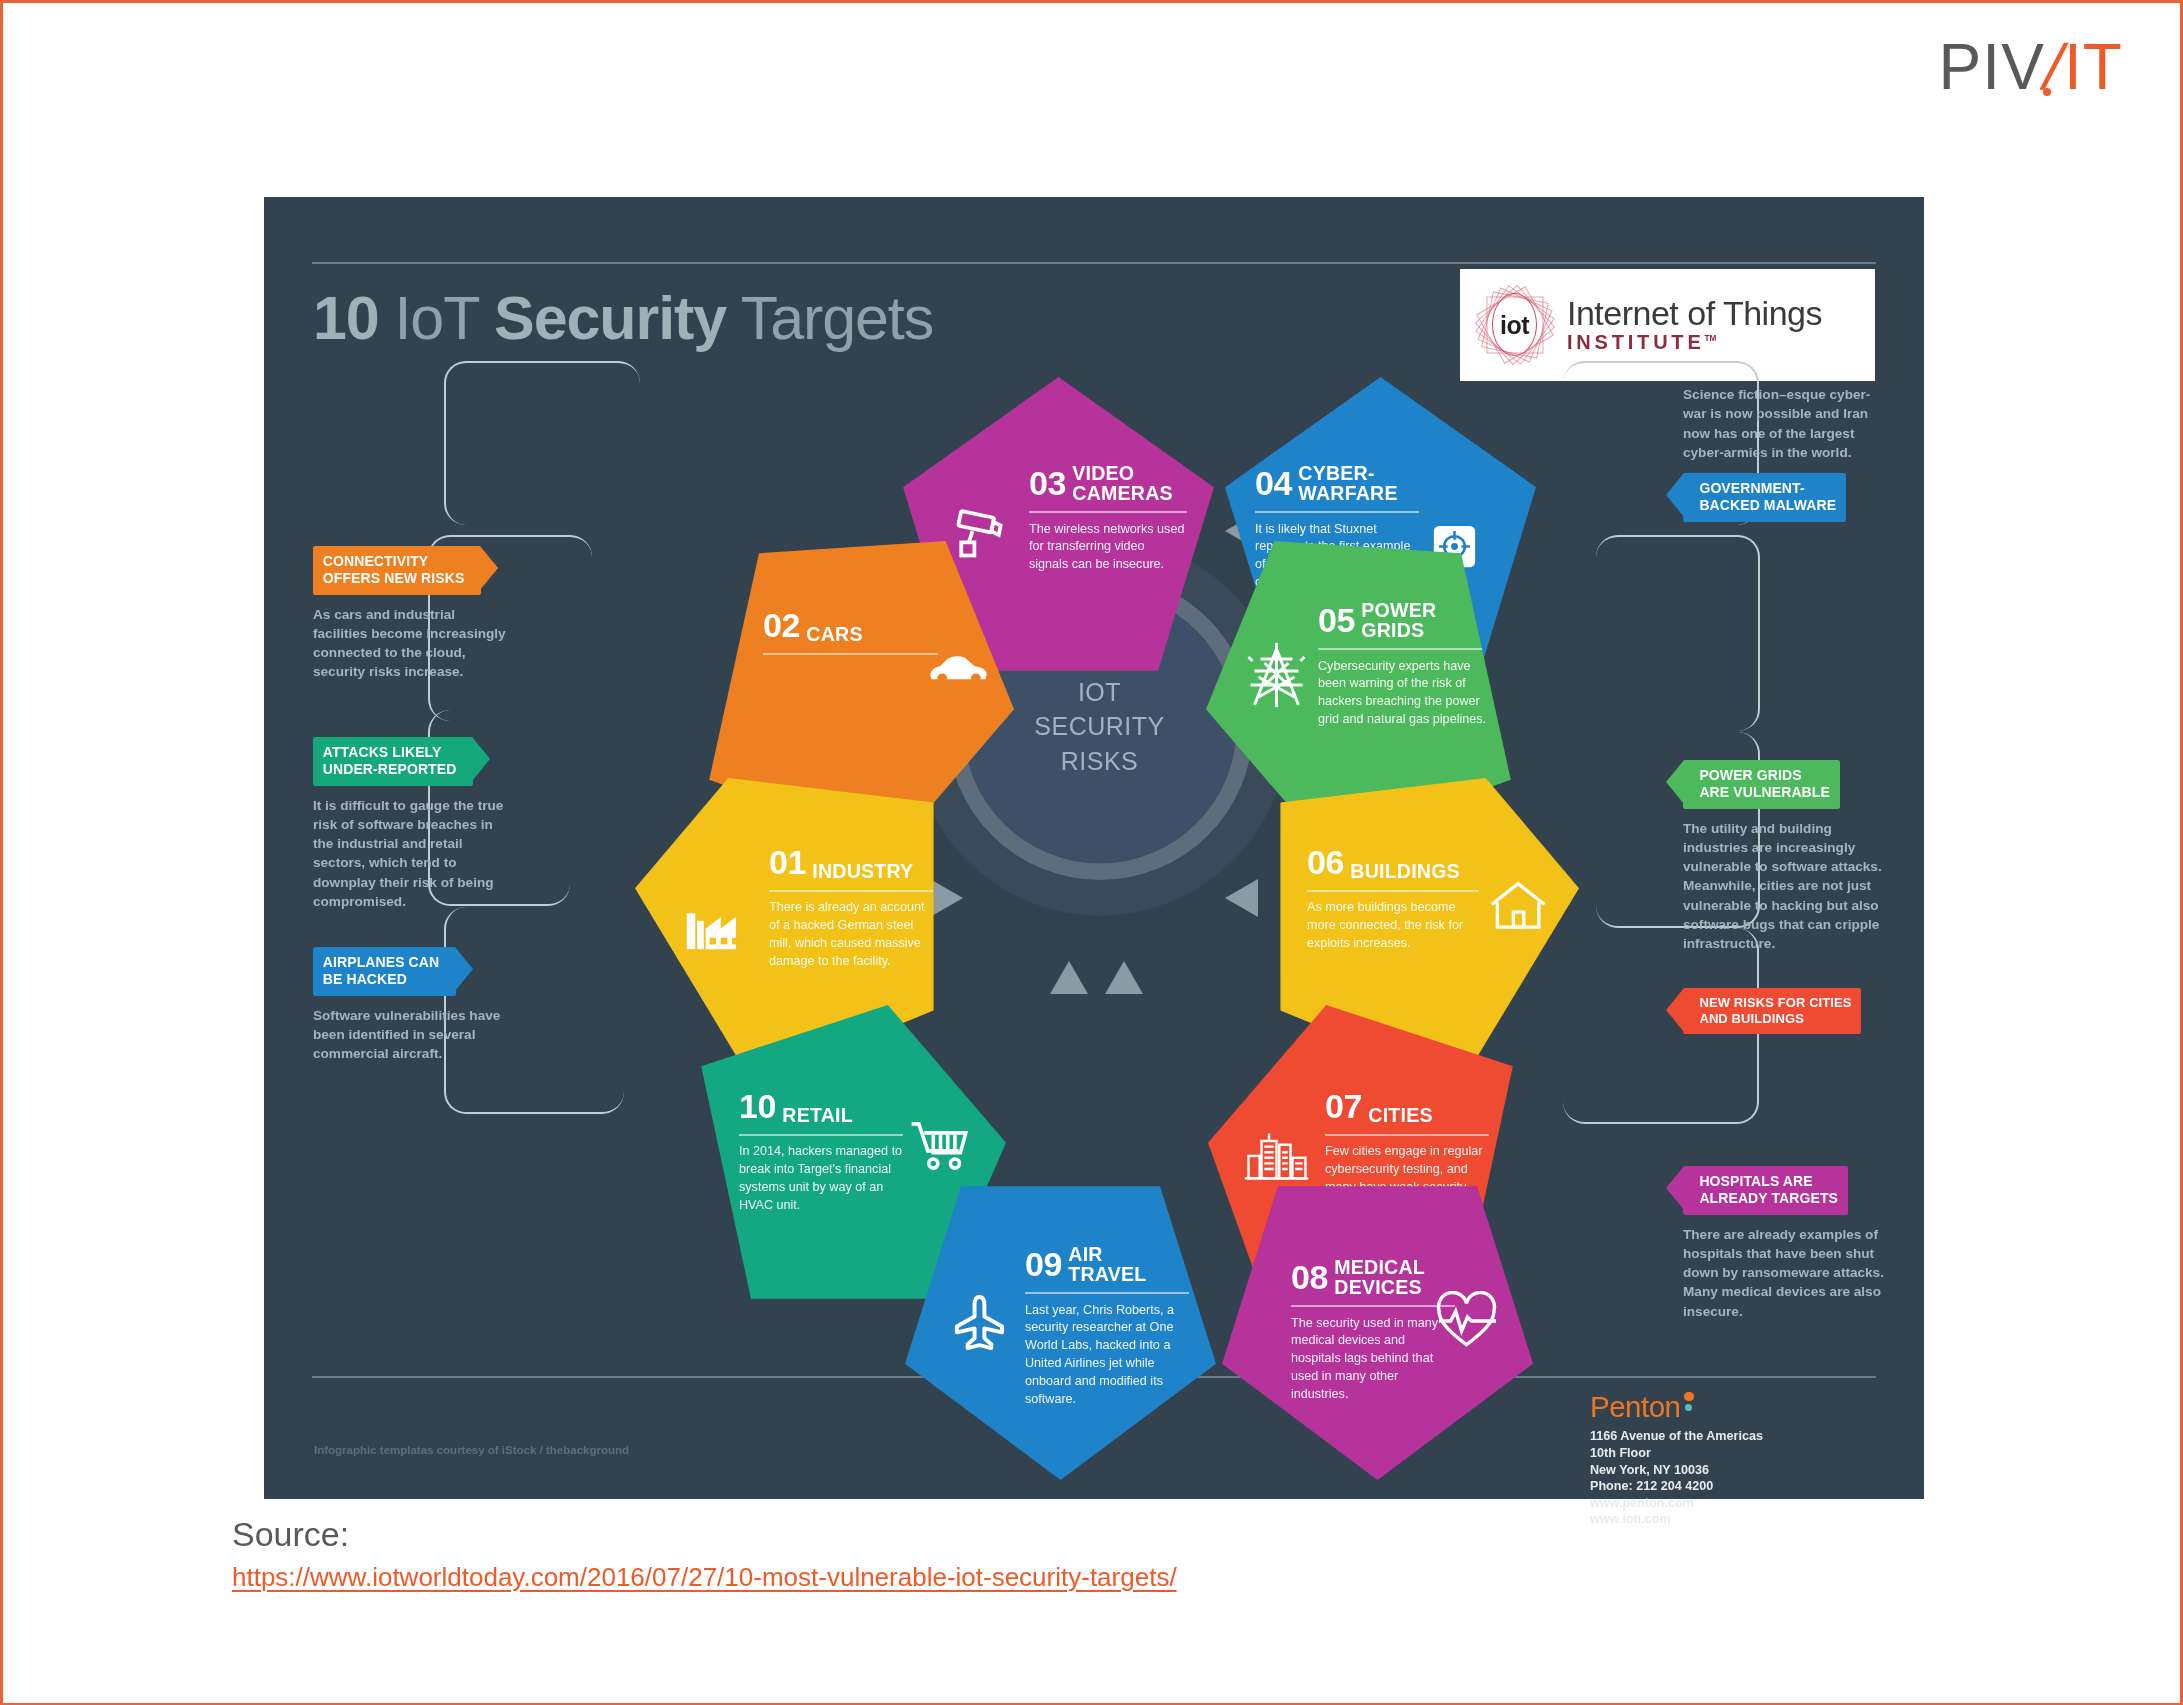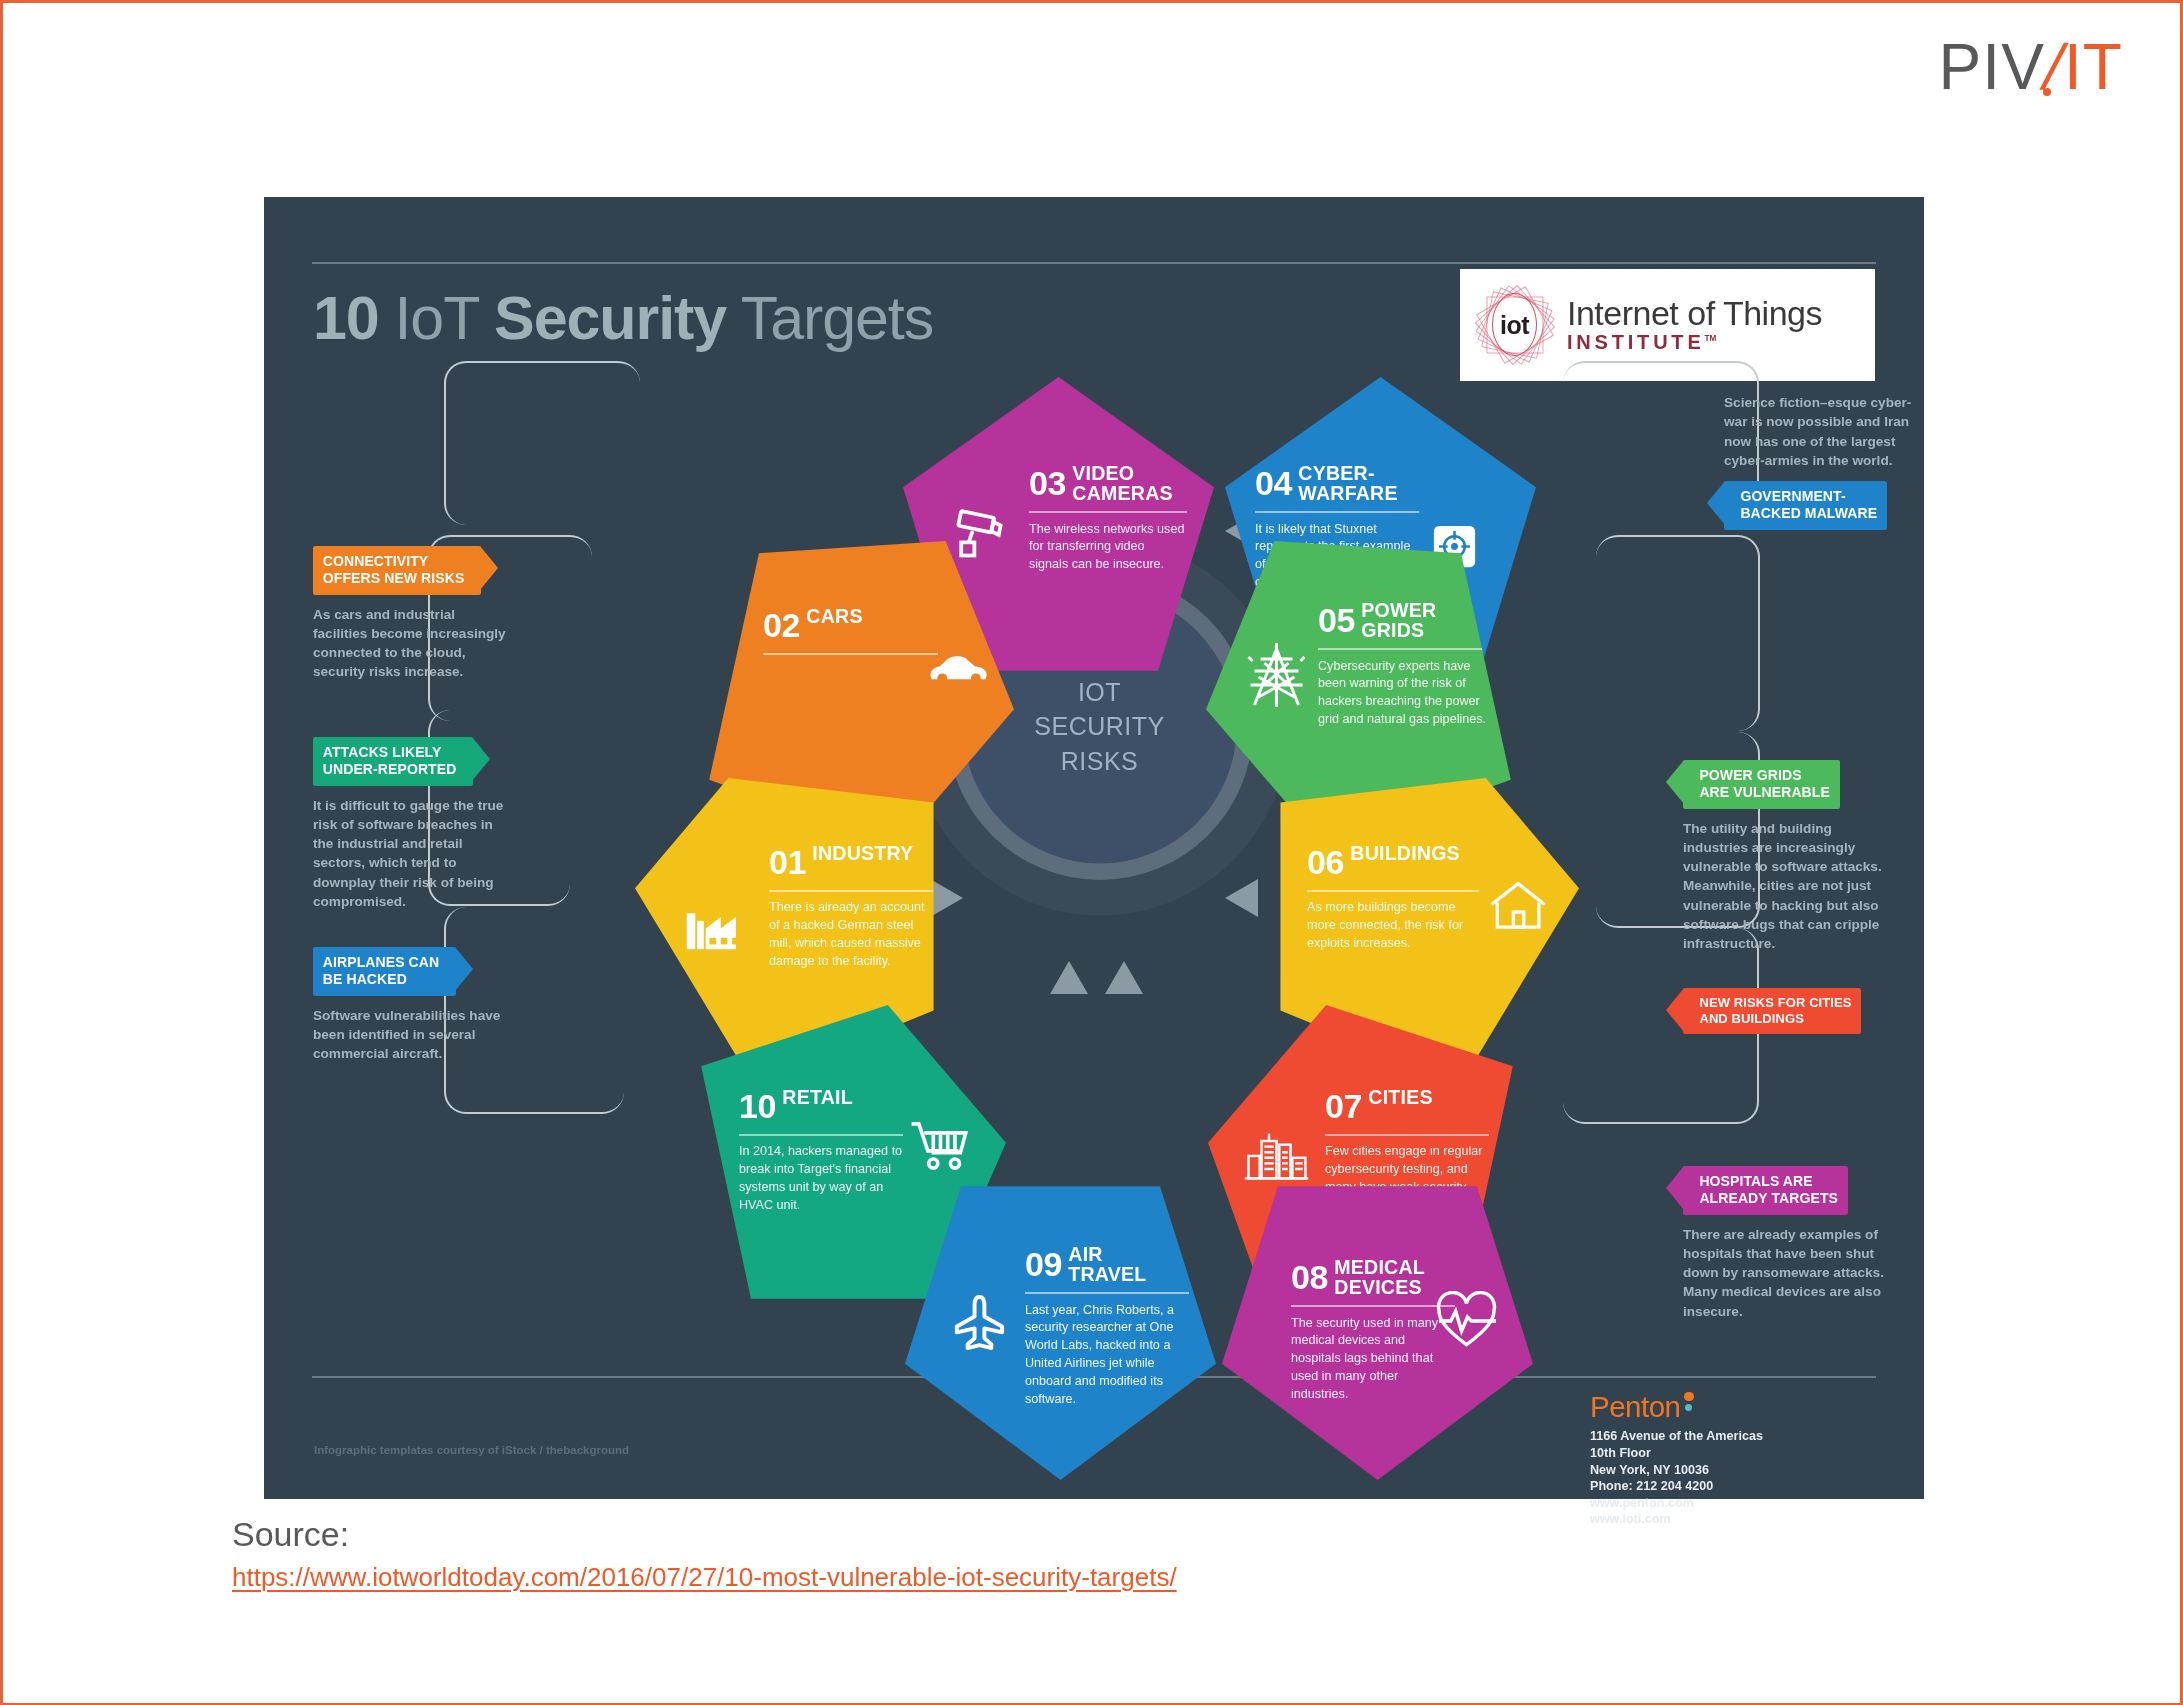--- a/index.html
+++ b/index.html
@@ -114,21 +114,21 @@
   .tri { position:absolute; width:0; height:0; }
 
   
   .tile {
     position:absolute;
     clip-path: polygon(50% 0%, 100% 36%, 82% 96%, 18% 96%, 0% 36%);
   }
   .tile-inner { position:absolute; inset:0; }
   .tnum { font-size: 34px; font-weight: 800; color:#fff; letter-spacing:-0.5px; }
   .tname { font-size: 19.6px; font-weight: 800; color:#fff; line-height:1.05; letter-spacing:0.2px; }
-  .thead { display:flex; align-items:flex-start; gap: 6.5px; }
+  .thead { display:flex; align-items:flex-end; gap: 6.5px; }
   .thead.stack .tname { line-height:1.0; }
   .tdivider { height:2.2px; background:rgba(255,255,255,.55); margin: 7.6px 0 7.6px 0; }
   .tbody { font-size: 12.6px; line-height:1.42; color:rgba(255,255,255,.93); font-weight:400; }
   .ticon { position:absolute; color:#fff; }
   .ticon svg { display:block; }
 
   
   .conn { position:absolute; border:2.2px solid #c3ccd1; border-radius: 22px; }
 
   
@@ -449,21 +449,21 @@
     <div class="callout" style="left:49px; top:540px;">
       <div class="tag left-tag" style="--c:#14a87b; background:#14a87b;">ATTACKS LIKELY<br>UNDER-REPORTED</div>
       <div class="co-body">It is difficult to gauge the true risk of software breaches in the industrial and retail sectors, which tend to downplay their risk of being compromised.</div>
     </div>
 
     <div class="callout" style="left:49px; top:750px;">
       <div class="tag left-tag" style="--c:#1f83c9; background:#1f83c9;">AIRPLANES CAN<br>BE HACKED</div>
       <div class="co-body">Software vulnerabilities have been identified in several commercial aircraft.</div>
     </div>
 
-    <div class="callout right" style="left:1419px; top:196px; width:202px;margin-left:41px;">
+    <div class="callout right" style="left:1419px; top:188px; width:202px;">
       <div class="co-body" style="margin-top:0; margin-bottom:11px;">Science fiction–esque cyber-war is now possible and Iran now has one of the largest cyber-armies in the world.</div>
       <div class="tag right-tag" style="--c:#1f83c9; background:#1f83c9;">GOVERNMENT-<br>BACKED MALWARE</div>
     </div>
 
     <div class="callout right" style="left:1419px; top:563px; width:202px;">
       <div class="tag right-tag" style="--c:#4cb95c; background:#4cb95c;">POWER GRIDS<br>ARE VULNERABLE</div>
       <div class="co-body">The utility and building industries are increasingly vulnerable to software attacks. Meanwhile, cities are not just vulnerable to hacking but also software bugs that can cripple infrastructure.</div>
     </div>
 
     <div class="callout right" style="left:1419px; top:791px; width:202px;">

